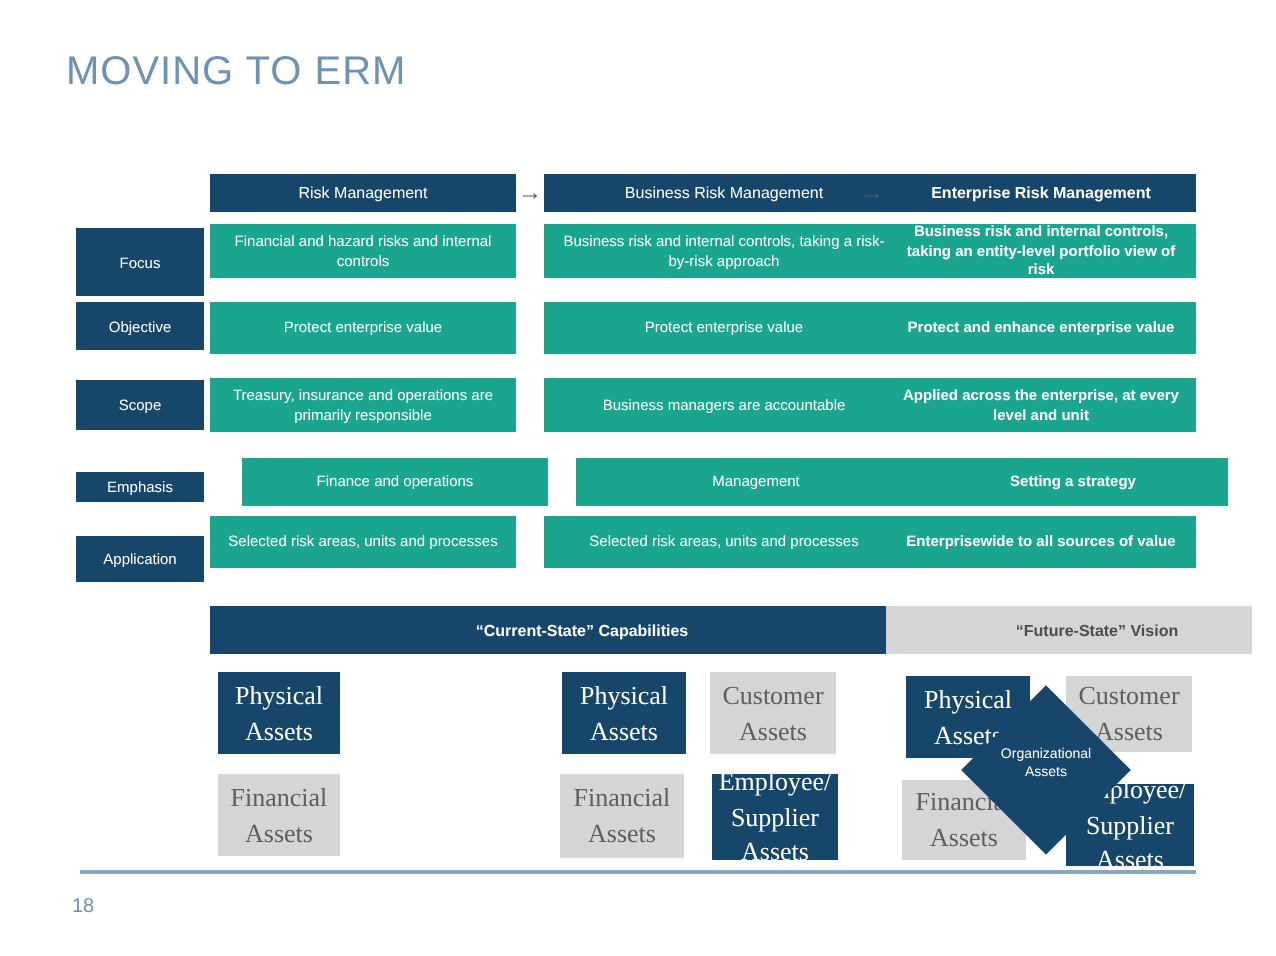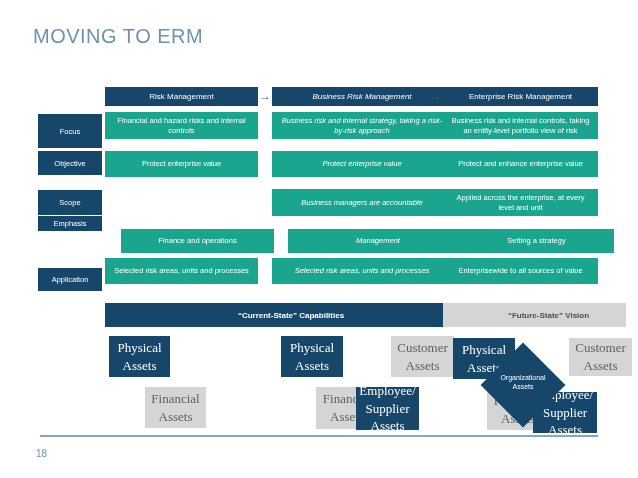--- a/index.html
+++ b/index.html
@@ -6,40 +6,40 @@
   .slide{
     position:relative;width:638px;height:478px;background:#ffffff;
     font-family:"Liberation Sans",sans-serif;overflow:hidden;
   }
   .title{
     position:absolute;left:33px;top:25px;font-size:20px;font-weight:400;
     color:var(--accent-blue,#6e93b2);letter-spacing:0.5px;
   }
   
   .c1{left:105px;width:153px;}
-  .c2{left:272px;width:180px;font-style:italic;}
-  .c3{left:443px;width:155px;}
+  .c2{left:272px;width:180px;}
+  .c3{left:443px;width:155px;font-weight:bold;}
   
   .hdr{
     position:absolute;top:87px;height:19px;background:var(--navy,#16466a);
     color:#fff;font-size:8px;display:flex;align-items:center;justify-content:center;
     text-align:center;
   }
   .hdr-arrow{
     position:absolute;top:86px;height:19px;width:16px;display:flex;align-items:center;
     justify-content:center;color:#4e5d69;font-size:12px;font-weight:bold;
   }
   .ha1{left:257px;} .ha2{left:428px;}
   
   .rowlbl{
     position:absolute;left:38px;width:64px;background:var(--navy,#16466a);color:#fff;
     font-size:7.5px;display:flex;align-items:center;justify-content:center;text-align:center;
   }
   .rl1{top:114px;height:34px;} .rl2{top:151px;height:24px;} .rl3{top:190px;height:25px;}
-  .rl4{top:216px;height:15px;} .rl5{top:268px;height:23px;}
+  .rl4{top:236px;height:15px;} .rl5{top:268px;height:23px;}
   
   .cell{
     position:absolute;background:var(--teal,#1aa68e);color:#fff;font-size:7.5px;
     line-height:1.3;display:flex;align-items:center;justify-content:center;
     text-align:center;padding:1px 8px;box-sizing:border-box;
   }
   .r1{top:112px;height:27px;} .r2{top:151px;height:26px;} .r3{top:189px;height:27px;}
   .r4{top:229px;height:24px;margin-left:16px;} .r5{top:258px;height:26px;}
   
   .bar{
@@ -47,21 +47,21 @@
     display:flex;align-items:center;justify-content:center;text-align:center;padding-left:28px;
   }
   .bar-current{left:105px;width:316px;background:var(--navy,#16466a);color:#fff;}
   .bar-future{left:443px;width:155px;background:var(--gray-box,#d5d5d5);color:#4d4d4d;}
   
   .abox{
     position:absolute;display:flex;align-items:center;justify-content:center;
     text-align:center;font-size:13px;line-height:1.35;white-space:pre-line;font-family:Liberation Serif, serif;
   }
   .abox.navy{background:var(--navy,#16466a);color:#fff;}
-  .abox.gray{background:var(--gray-box,#d5d5d5);color:var(--gray-text,#5f5f5f);margin-left:36px;}
+  .abox.gray{background:var(--gray-box,#d5d5d5);color:var(--gray-text,#5f5f5f);}
   .g1-physical{left:109px;top:336px;width:61px;height:41px;}
   .g1-financial{left:109px;top:387px;width:61px;height:41px;}
   .g2-physical{left:281px;top:336px;width:62px;height:41px;}
   .g2-customer{left:355px;top:336px;width:63px;height:41px;}
   .g2-financial{left:280px;top:387px;width:62px;height:42px;}
   .g2-employee{left:356px;top:387px;width:63px;height:43px;}
   .g3-physical{left:453px;top:338px;width:62px;height:41px;z-index:1;}
   .g3-customer{left:533px;top:338px;width:63px;height:38px;z-index:1;}
   .g3-financial{left:451px;top:390px;width:62px;height:40px;z-index:1;}
   .g3-employee{left:533px;top:392px;width:64px;height:41px;z-index:1;}
@@ -90,27 +90,28 @@
   <div class="hdr-arrow ha2">→</div>
   <div class="hdr c3">Enterprise Risk Management</div>
 
   <div class="rowlbl rl1">Focus</div>
   <div class="rowlbl rl2">Objective</div>
   <div class="rowlbl rl3">Scope</div>
   <div class="rowlbl rl4">Emphasis</div>
   <div class="rowlbl rl5">Application</div>
 
   <div class="cell r1 c1">Financial and hazard risks and internal controls</div>
-  <div class="cell r1 c2">Business risk and internal strategy, taking a risk-by-risk approach</div>
+  <div class="cell r1 c2">Business risk and internal controls, taking a risk-by-risk approach</div>
   <div class="cell r1 c3">Business risk and internal controls, taking an entity-level portfolio view of risk</div>
 
   <div class="cell r2 c1">Protect enterprise value</div>
   <div class="cell r2 c2">Protect enterprise value</div>
   <div class="cell r2 c3">Protect and enhance enterprise value</div>
 
+  <div class="cell r3 c1">Treasury, insurance and operations are primarily responsible</div>
   <div class="cell r3 c2">Business managers are accountable</div>
   <div class="cell r3 c3">Applied across the enterprise, at every level and unit</div>
 
   <div class="cell r4 c1">Finance and operations</div>
   <div class="cell r4 c2">Management</div>
   <div class="cell r4 c3">Setting a strategy</div>
 
   <div class="cell r5 c1">Selected risk areas, units and processes</div>
   <div class="cell r5 c2">Selected risk areas, units and processes</div>
   <div class="cell r5 c3">Enterprisewide to all sources of value</div>

